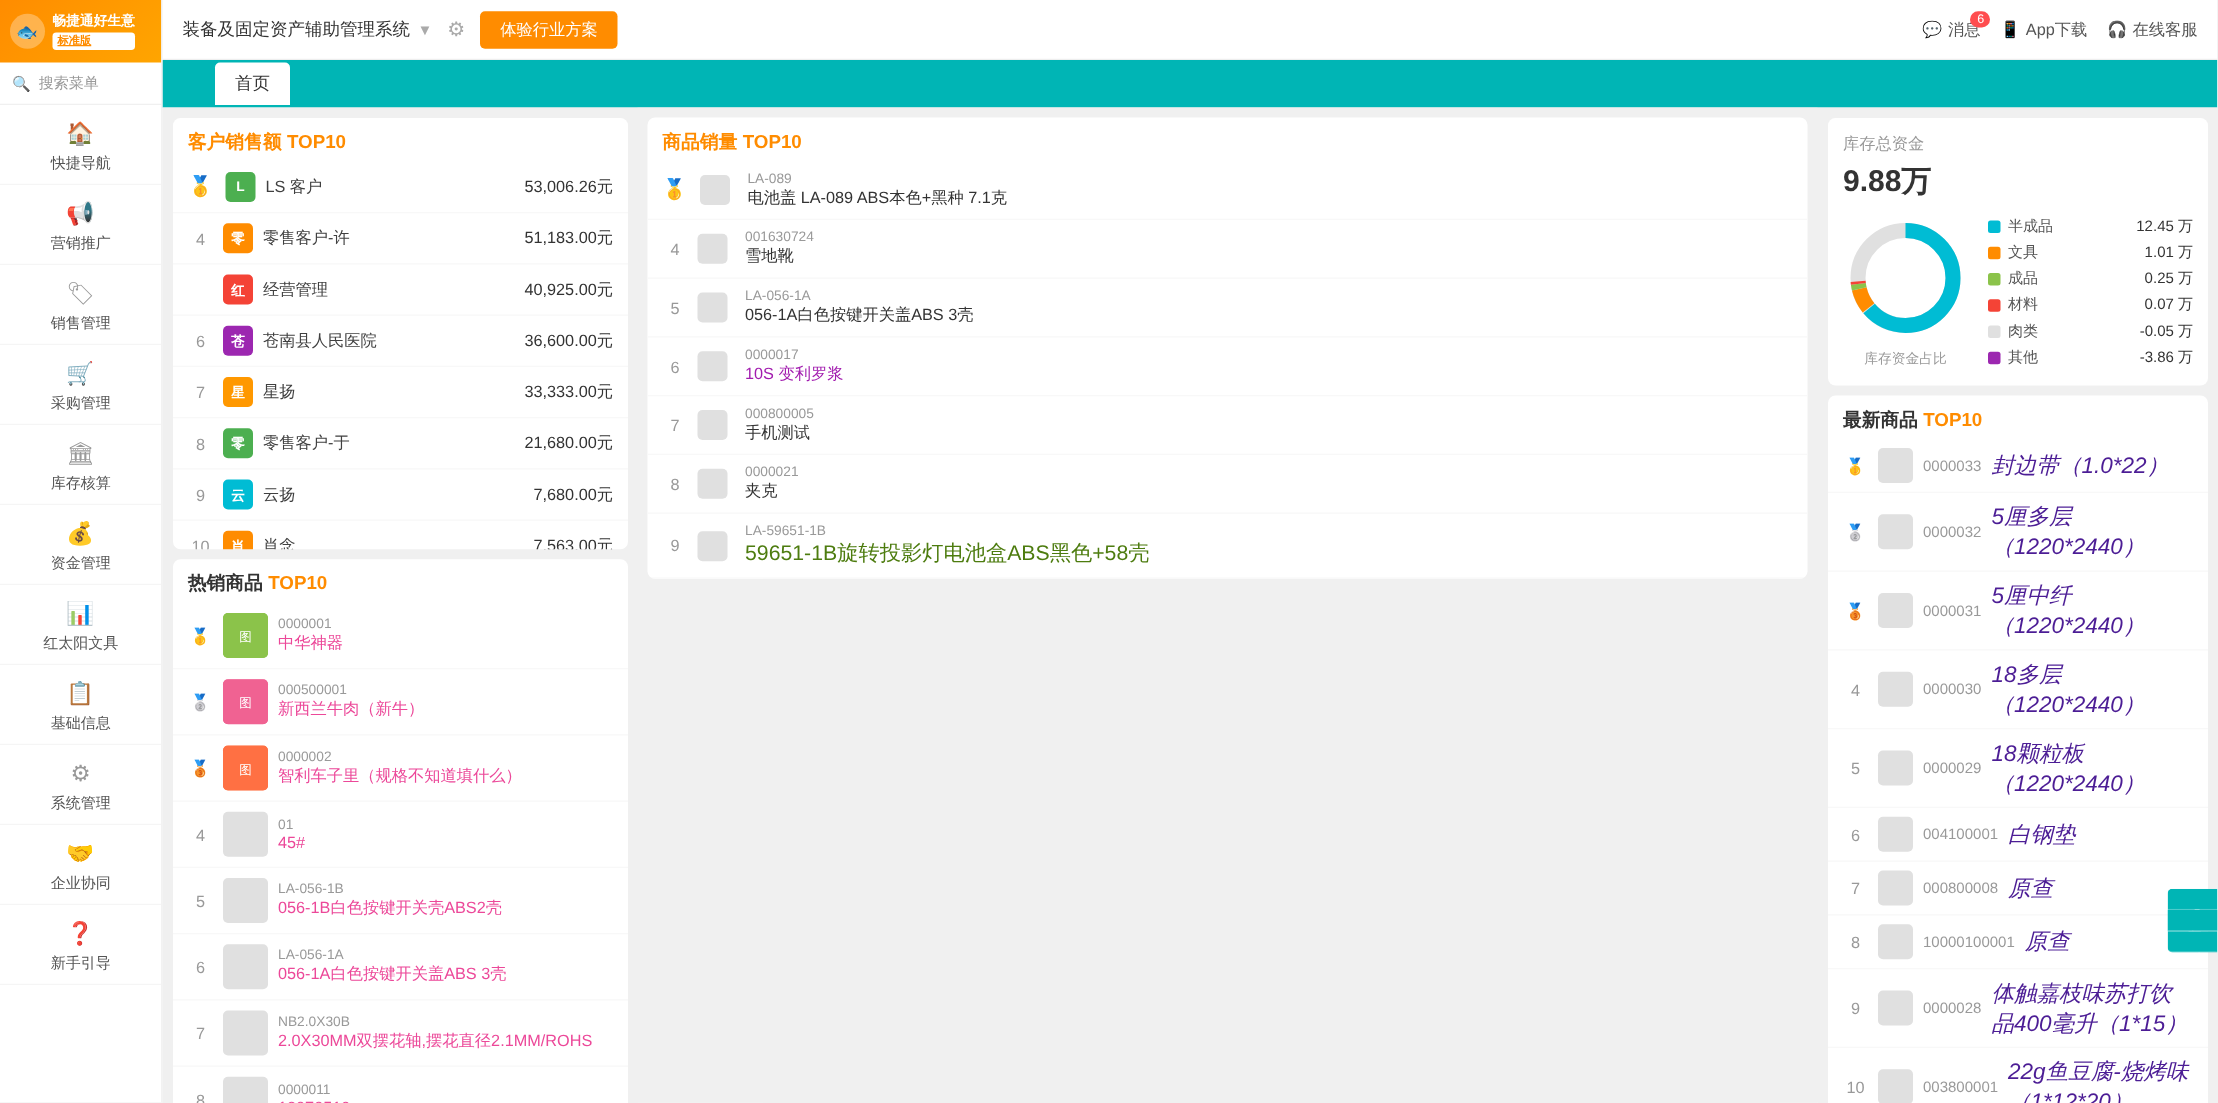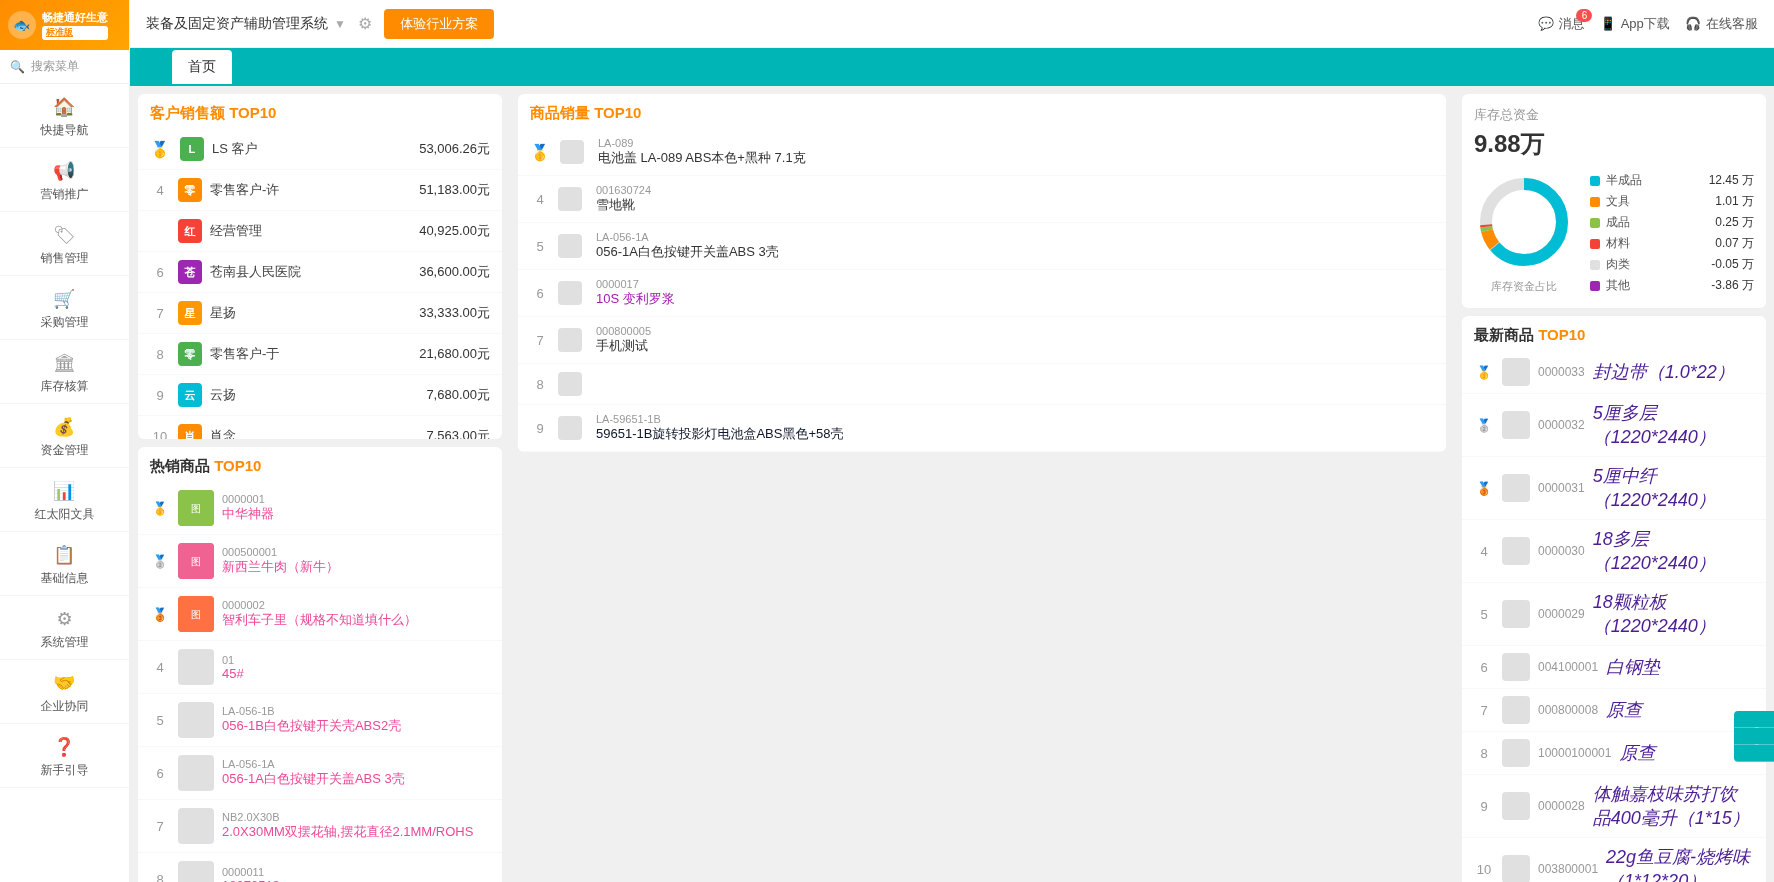--- a/index.html
+++ b/index.html
@@ -655,27 +655,31 @@
             <span class="rank-num">7</span>
             <div class="hot-img-placeholder" style="width:24px;height:24px;"></div>
             <div style="flex:1;padding-left:6px">
               <div style="font-size:11px;color:#999">000800005</div>
               <div style="font-size:13px;color:#333">手机测试</div>
             </div>
           </div>
           <div class="rank-item">
             <span class="rank-num">8</span>
             <div class="hot-img-placeholder" style="width:24px;height:24px;"></div>
+            <div style="flex:1;padding-left:6px">
+              <div style="font-size:11px;color:#999">0000021</div>
+              <div style="font-size:13px;color:#333">夹克</div>
+            </div>
           </div>
           <div class="rank-item">
             <span class="rank-num">9</span>
             <div class="hot-img-placeholder" style="width:24px;height:24px;"></div>
             <div style="flex:1;padding-left:6px">
               <div style="font-size:11px;color:#999">LA-59651-1B</div>
-              <div style="font-size:13px;color:#0f172a">59651-1B旋转投影灯电池盒ABS黑色+58壳</div>
+              <div style="font-size:17px;color:#4d7c0f">59651-1B旋转投影灯电池盒ABS黑色+58壳</div>
             </div>
           </div>
         </div>
       </div>
     </div>
 
     <div class="right-panel">
 
       <div class="inventory-card">
         <div class="inventory-title">库存总资金</div>

